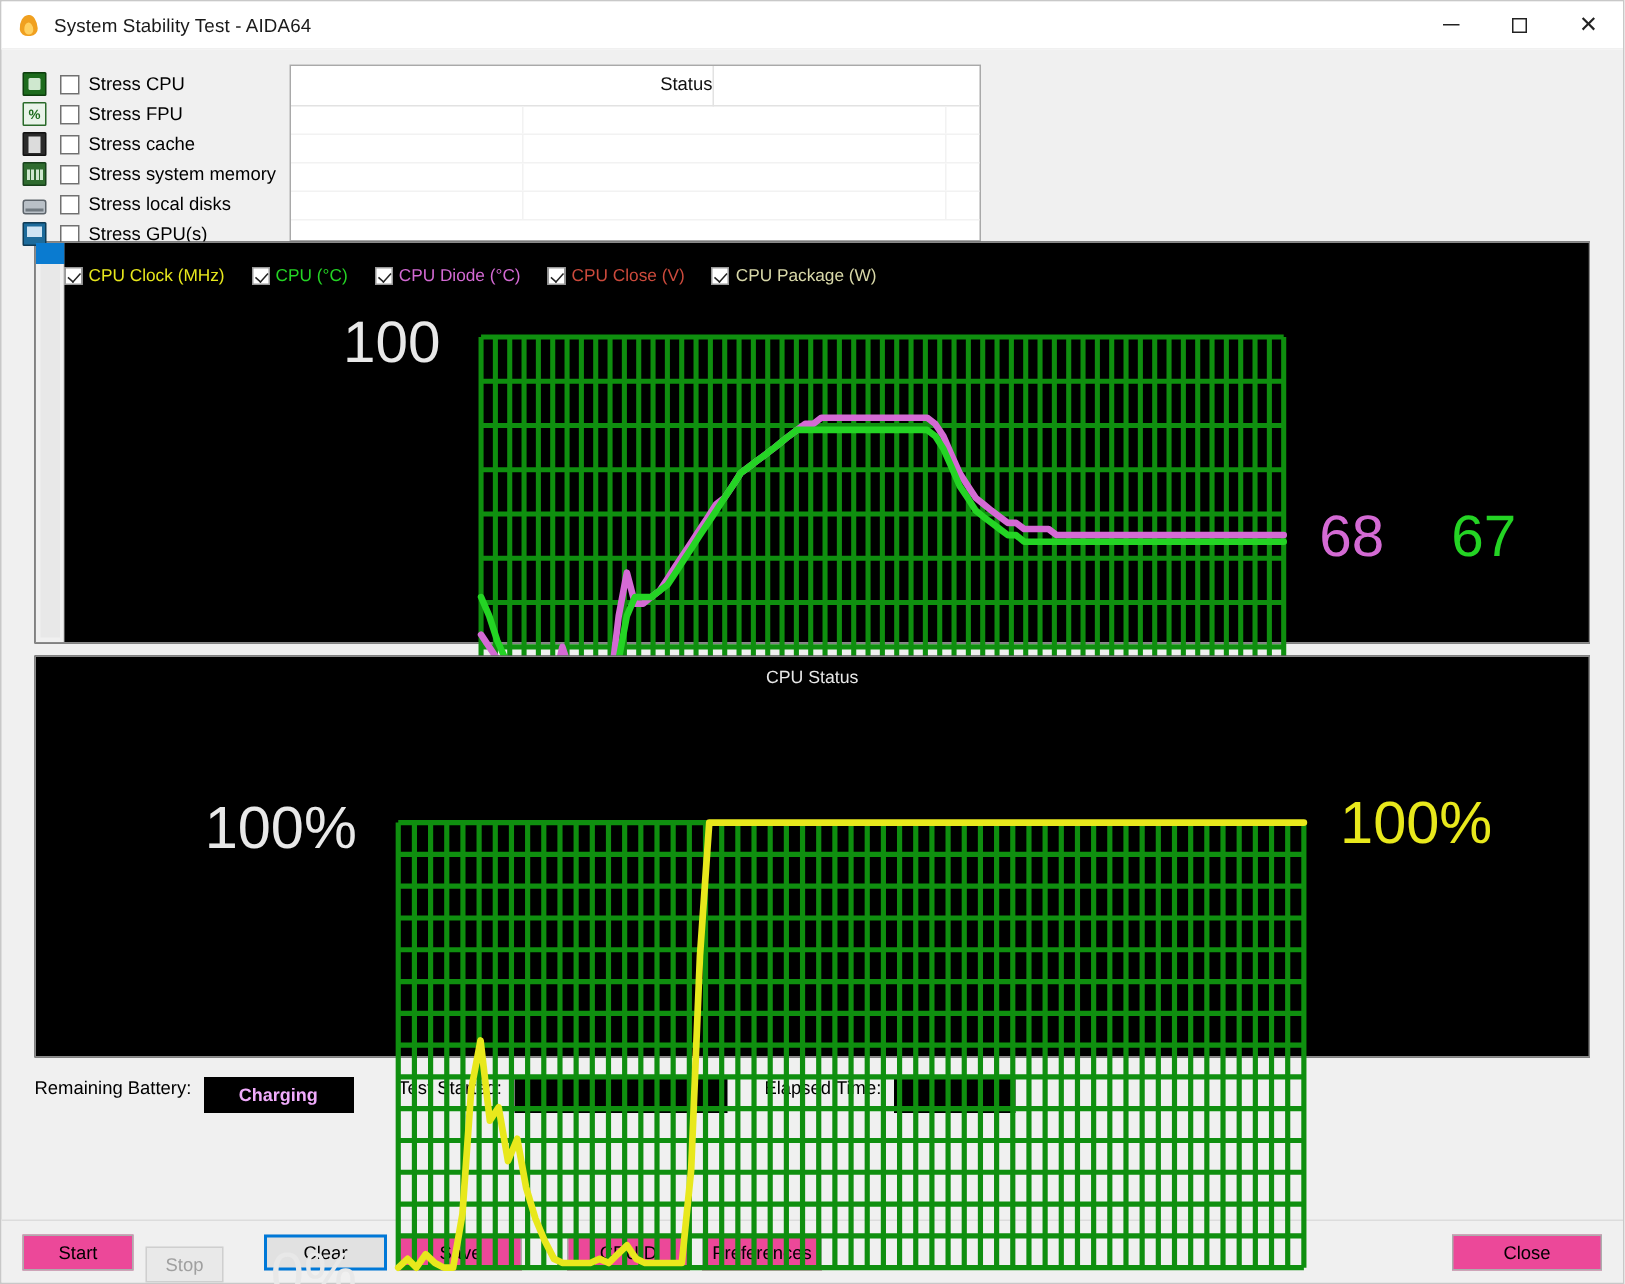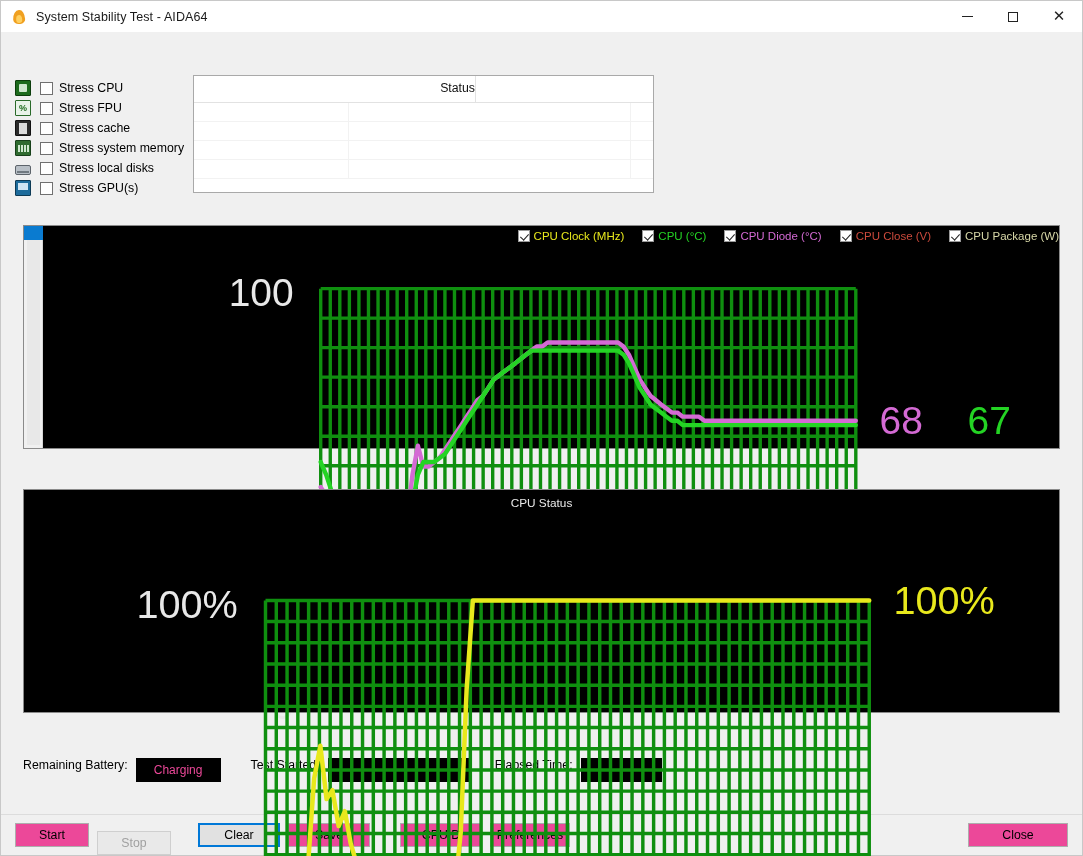--- a/index.html
+++ b/index.html
@@ -8,21 +8,21 @@
     width: 1083px; height: 856px;
     background: #f0f0f0;
     font-family: "Liberation Sans", sans-serif;
     overflow: hidden;
   }
   .window {
     position: relative;
     width: 1083px; height: 856px;
     background: #f0f0f0;
     border: 1px solid #c8c8c8;
-    display: flex; flex-direction: column; gap: 32px;
+    display: flex; flex-direction: column;
   }
 
   
   .titlebar {
     height: 32px; min-height: 32px;
     background: #ffffff;
     display: flex; align-items: center;
     border-bottom: 1px solid #f0f0f0;
   }
   .title-icon {
@@ -136,22 +136,22 @@
     border-right: 1px solid #d6d6d6;
     flex: 0 0 auto;
   }
   .vscroll .track { position:absolute; left:3px; top:3px; width:13px; bottom:3px; background:#e8e8e8;}
   .vthumb {
     position: absolute; left: 0px; top: 0px; width: 19px; height: 14px;
     background: #0a7bd0;
   }
   .graph-area { flex: 1; position: relative; background: #000; }
   .legend {
-    position: absolute; top: 4px; left: 0; width: 100%;
-    display: flex; justify-content: flex-end; gap: 18px;
+    position: absolute; top: 16px; left: 0; width: 100%;
+    display: flex; justify-content: flex-start; gap: 18px;
     font-size: 11.5px;
   }
   .leg-item { display: flex; align-items: center; gap: 4px; }
   .leg-cb {
     width: 12px; height: 12px; background: #fff; border: 1px solid #999;
     position: relative; flex: 0 0 auto;
   }
   .leg-cb:after {
     content: ""; position: absolute; left: 3px; top: 1px;
     width: 4px; height: 7px; border: solid #222;
@@ -175,21 +175,21 @@
     display: flex; align-items: flex-start;
     margin: 13px 22px 0 22px; height: 24px;
     font-size: 12.3px; color: #000;
   }
   .status-lab { margin-right: 8px; }
   .status-field {
     background: #000; height: 24px; display: flex;
     align-items: center; justify-content: center;
     font-size: 12px;
   }
-  .f-battery { width: 85px; color: #ec4899; }
+  .f-battery { width: 100px; color: #f0abfc; font-weight: bold; }
   .f-started { width: 142px; }
   .f-elapsed { width: 81px; }
   .sp-a { width: 30px; }
   .sp-b { width: 25px; }
 
   
   .btnbar {
     margin-top: auto; height: 42px;
     border-top: 1px solid #dcdcdc;
     display: flex; align-items: center; padding: 0 14px;
@@ -197,21 +197,21 @@
   }
   .btn {
     height: 24px; border: 1px solid #adadad; background: #ec4899;
     font-size: 12.3px; color: #000;
     display: flex; align-items: center; justify-content: center;
     font-family: "Liberation Sans", sans-serif;
   }
   .btn.disabled { color: #a0a0a0; background: #e9e9e9; border-color: #cfcfcf; }
   .btn.focused { border: 2px solid #0078d7; background: #e1e1e1; }
   .b-start { width: 74px; }
-  .b-stop  { width: 74px; margin-left: 8px; margin-top: 16px; }
+  .b-stop  { width: 52px; margin-left: 8px; margin-top: 16px; }
   .b-clear { width: 82px; margin-left: 27px; }
   .b-save  { width: 82px; margin-left: 8px; }
   .b-cpuid { width: 82px; margin-left: 30px; }
   .b-pref  { width: 80px; margin-left: 8px; }
   .b-close { width: 100px; margin-left: auto; }
 </style>
 </head>
 <body>
 
 <div class="window">

